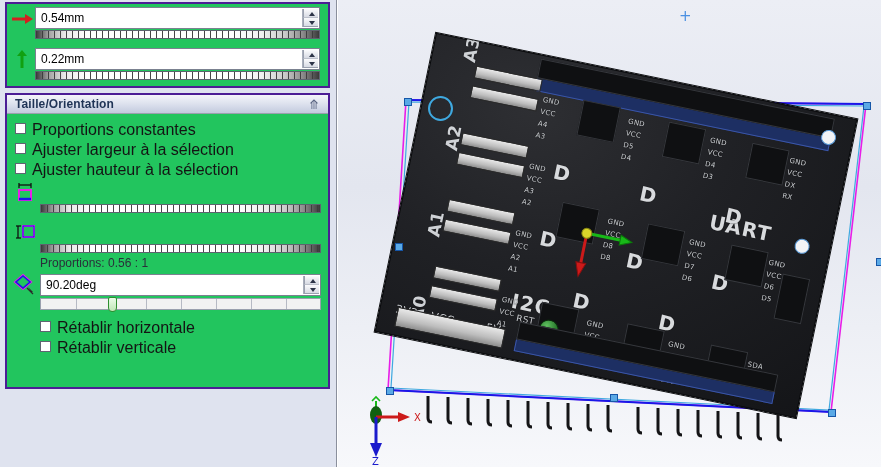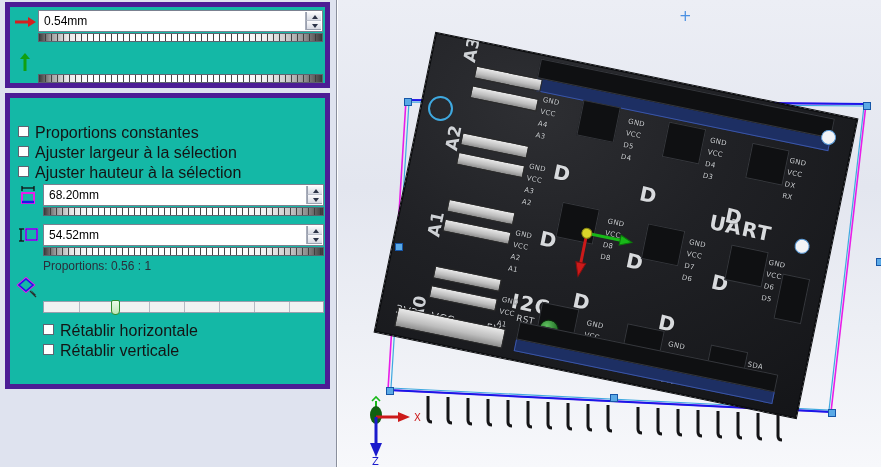--- a/index.html
+++ b/index.html
@@ -15,22 +15,22 @@
   
   #panel{
     position:absolute;left:0;top:0;width:337px;height:467px;
     background:#dfe3ef;
     border-right:1px solid #8a8f9c;
     box-sizing:border-box;
     overflow:hidden;
   }
   .grp{
     position:absolute;left:5px;right:6px;
-    background:#14b8a6;
-    border:5px solid #4c1d95;
+    background:#22c55e;
+    border:2px solid #4c1d95;
     box-sizing:border-box;
     padding-left:40px;
   }
   #grp-pos{top:2px;height:86px;}
   #grp-size{top:93px;height:296px;}
 
   .sec-header{
     position:absolute;left:0;right:0;top:0;height:19px;
     background:linear-gradient(to bottom,#f4f5fa 0%,#dfe3ef 45%,#c3cade 100%);
     border-bottom:1px solid #9aa0ae;
@@ -243,27 +243,38 @@
         <div class="shade"></div>
           <div class="ticks"></div>
       </div>
 
       <div class="ficon" style="left:2px;top:45px;">
         <svg width="26" height="22" viewBox="0 0 26 22">
           <line x1="13" y1="19" x2="13" y2="6" stroke="#11a011" stroke-width="3"></line>
           <polygon points="8,7 13,1 18,7" fill="#11a011"></polygon>
         </svg>
       </div>
+      <div class="numbox" style="left:28px;top:44px;width:285px;">
+        <span class="val">0.22mm</span>
+        <div class="spin">
+          <i class="up"></i>
+            <i class="dn"></i>
+        </div>
+      </div>
       <div class="track" style="left:28px;top:67px;width:285px;">
         <div class="shade"></div>
           <div class="ticks"></div>
       </div>
     </div>
 
     <div class="grp" id="grp-size">
+      <div class="sec-header">
+        <span class="sec-title">Taille/Orientation</span>
+        <span class="chev">⤊</span>
+      </div>
 
       <div class="chk" style="left:8px;top:26px;">
         <span class="box"></span>
         <span class="lbl">Proportions constantes</span>
       </div>
       <div class="chk" style="left:8px;top:46px;">
         <span class="box"></span>
         <span class="lbl">Ajuster largeur à la sélection</span>
       </div>
       <div class="chk" style="left:8px;top:66px;">
@@ -273,62 +284,55 @@
 
       <div class="ficon" style="left:8px;top:86px;">
         <svg width="22" height="22" viewBox="0 0 22 22">
           <line x1="4" y1="4" x2="16" y2="4" stroke="#101010" stroke-width="1.3"></line>
           <line x1="4" y1="2" x2="4" y2="7" stroke="#101010" stroke-width="1.3"></line>
           <line x1="16" y1="2" x2="16" y2="7" stroke="#101010" stroke-width="1.3"></line>
           <rect x="4" y="9" width="12" height="10" fill="none" stroke="#e81ee8" stroke-width="2"></rect>
           <line x1="4" y1="18" x2="16" y2="18" stroke="#1818e8" stroke-width="2.4"></line>
         </svg>
       </div>
-      <div class="numbox" style="left:33px;top:86px;width:281px;">
-        <span class="val">68.20mm</span>
-        <div class="spin">
-            <i class="up"></i>
-            <i class="dn"></i>
-          </div>
-      </div>
       <div class="track" style="left:33px;top:109px;width:281px;">
         <div class="shade"></div>
           <div class="ticks"></div>
       </div>
 
       <div class="ficon" style="left:8px;top:126px;">
         <svg width="22" height="22" viewBox="0 0 22 22">
           <line x1="3" y1="5" x2="3" y2="17" stroke="#101010" stroke-width="1.3"></line>
           <line x1="1" y1="5" x2="6" y2="5" stroke="#101010" stroke-width="1.3"></line>
           <line x1="1" y1="17" x2="6" y2="17" stroke="#101010" stroke-width="1.3"></line>
           <rect x="8" y="5" width="11" height="11" fill="none" stroke="#e81ee8" stroke-width="2"></rect>
           <rect x="8" y="5" width="11" height="11" fill="none" stroke="#1818e8" stroke-width="1"></rect>
         </svg>
       </div>
-      <div class="numbox" style="left:33px;top:126px;width:281px;">
-        <span class="val">54.52mm</span>
-        <div class="spin">
-            <i class="up"></i>
-            <i class="dn"></i>
-          </div>
-      </div>
       <div class="track" style="left:33px;top:149px;width:281px;">
         <div class="shade"></div>
           <div class="ticks"></div>
       </div>
 
       <span class="plaintext" style="left:33px;top:161px;">Proportions: 0.56 : 1</span>
 
       <div class="ficon" style="left:6px;top:178px;">
         <svg width="24" height="24" viewBox="0 0 24 24">
           <polygon points="10,2 18,9 10,16 2,9" fill="none" stroke="#e81ee8" stroke-width="2"></polygon>
           <polygon points="10,3 17,9 10,15 3,9" fill="none" stroke="#1818e8" stroke-width="1.6"></polygon>
           <path d="M15,14 l5,5 l-2,0 z" fill="#2b2b2b"></path>
           <line x1="14" y1="15" x2="20" y2="21" stroke="#2b2b2b" stroke-width="1.2"></line>
         </svg>
+      </div>
+      <div class="numbox" style="left:33px;top:179px;width:281px;">
+        <span class="val">90.20deg</span>
+        <div class="spin">
+            <i class="up"></i>
+            <i class="dn"></i>
+          </div>
       </div>
       <div class="aslider" style="left:33px;top:203px;width:281px;">
         <div class="div" style="left:35px;"></div>
         <div class="div" style="left:70px;"></div>
         <div class="div" style="left:105px;"></div>
         <div class="div" style="left:140px;"></div>
         <div class="div" style="left:175px;"></div>
         <div class="div" style="left:210px;"></div>
         <div class="div" style="left:245px;"></div>
         <div class="thumb" style="left:67px;"></div>

